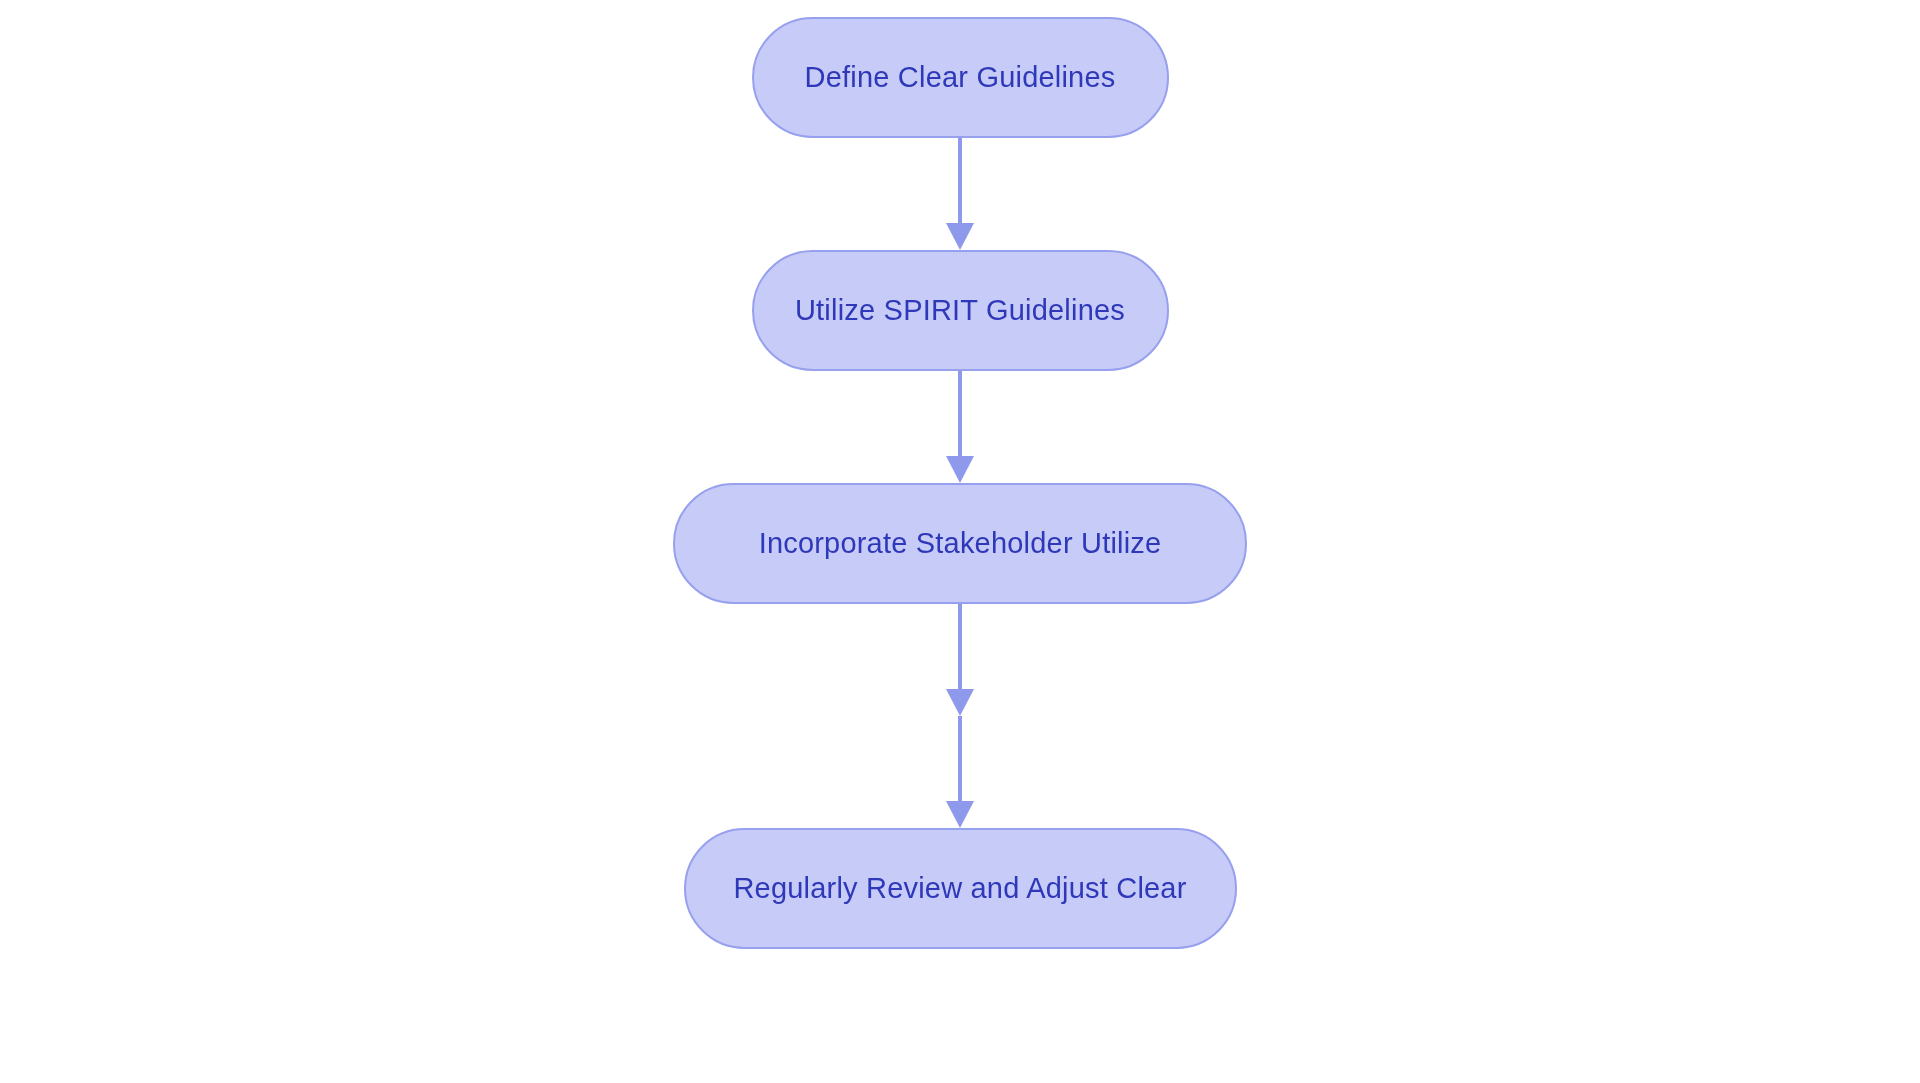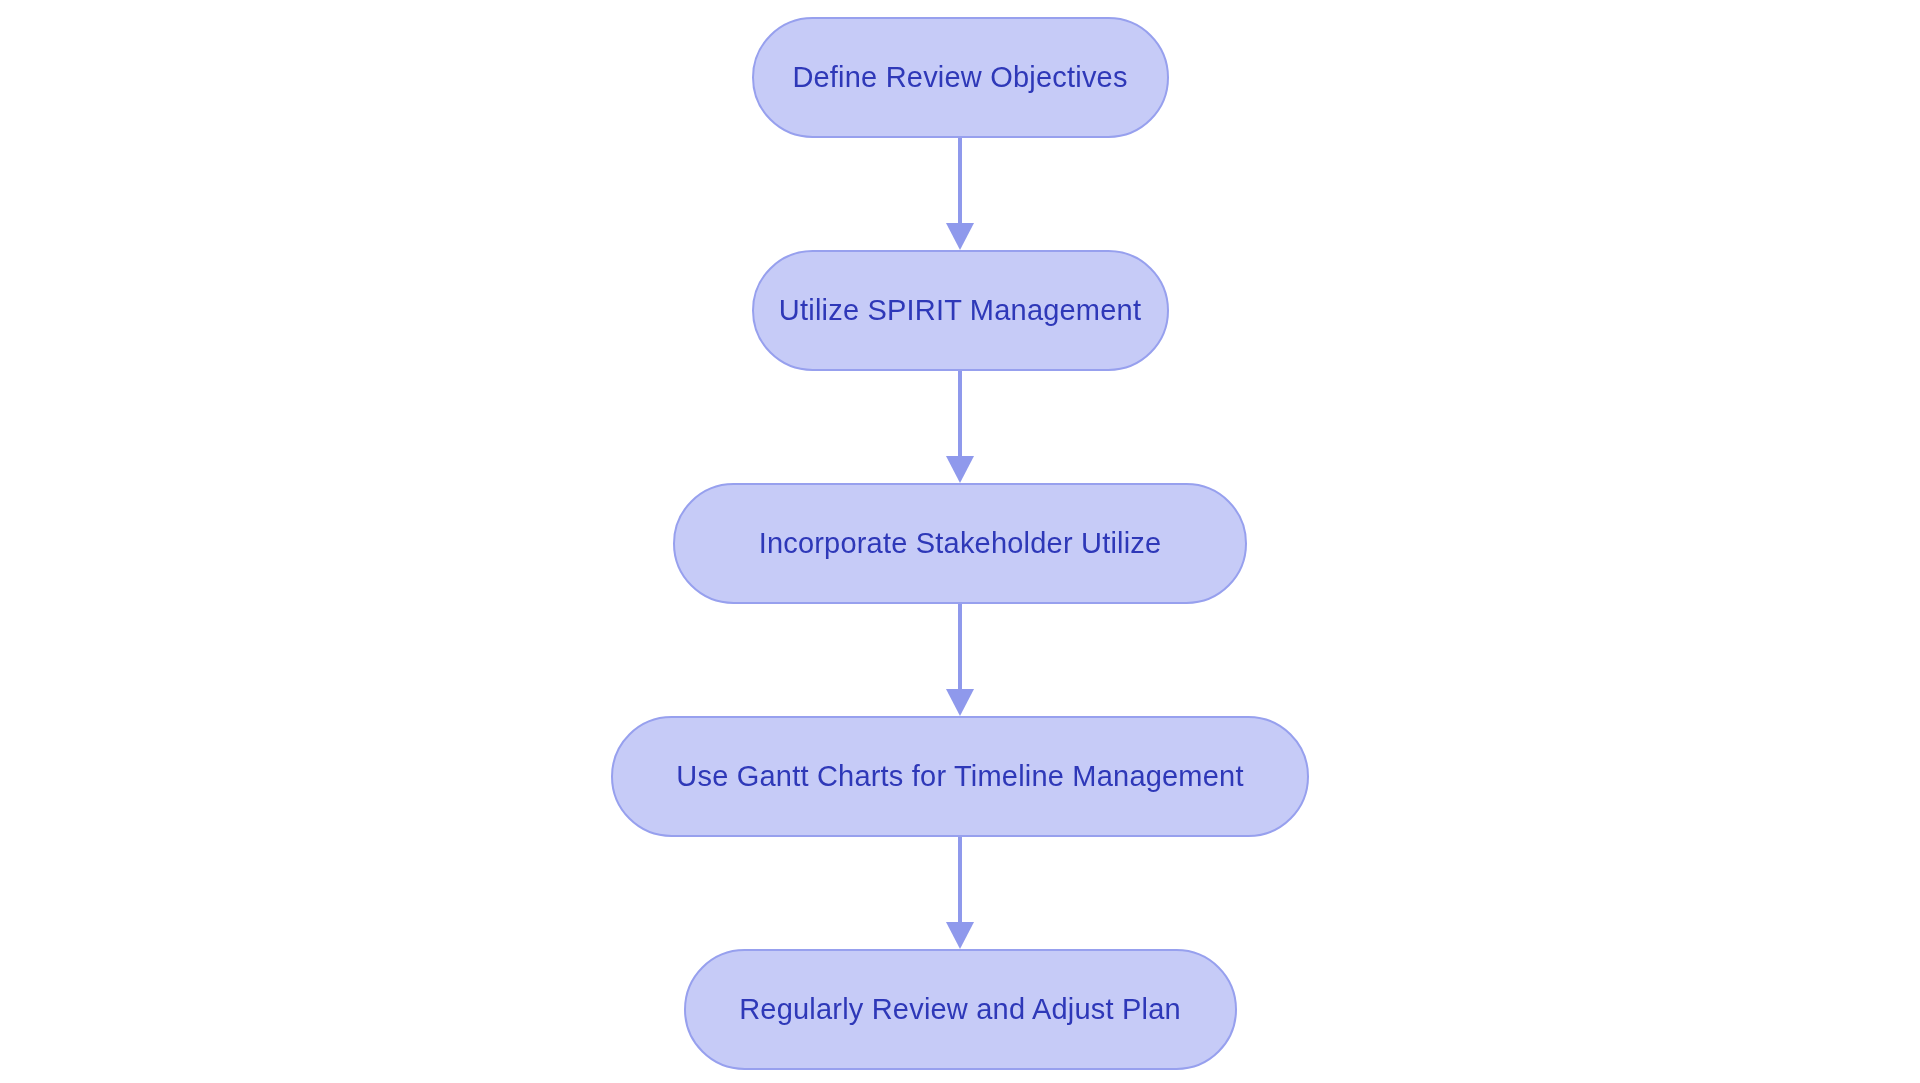--- a/index.html
+++ b/index.html
@@ -66,52 +66,49 @@
     border-right: 14px solid transparent;
     border-top: 27px solid var(--arrow);
   }
 </style>
 </head>
 <body>
 
 <div class="canvas">
 
   <div class="node w1">
-    <span class="node-label">Define Review Objectives</span>
+    <span class="node-label">Define Clear Guidelines</span>
   </div>
 
   <div class="arrow">
     <div class="arrow-line"></div>
     <div class="arrow-head"></div>
   </div>
 
   <div class="node w2">
-    <span class="node-label">Utilize SPIRIT Management</span>
+    <span class="node-label">Utilize SPIRIT Guidelines</span>
   </div>
 
   <div class="arrow">
     <div class="arrow-line"></div>
     <div class="arrow-head"></div>
   </div>
 
   <div class="node w3">
     <span class="node-label">Incorporate Stakeholder Utilize</span>
   </div>
 
   <div class="arrow">
     <div class="arrow-line"></div>
     <div class="arrow-head"></div>
   </div>
 
-  <div class="node w4">
-    <span class="node-label">Use Gantt Charts for Timeline Management</span>
-  </div>
 
   <div class="arrow">
     <div class="arrow-line"></div>
     <div class="arrow-head"></div>
   </div>
 
   <div class="node w5">
-    <span class="node-label">Regularly Review and Adjust Plan</span>
+    <span class="node-label">Regularly Review and Adjust Clear</span>
   </div>
 
 </div>
 
 </body></html>

